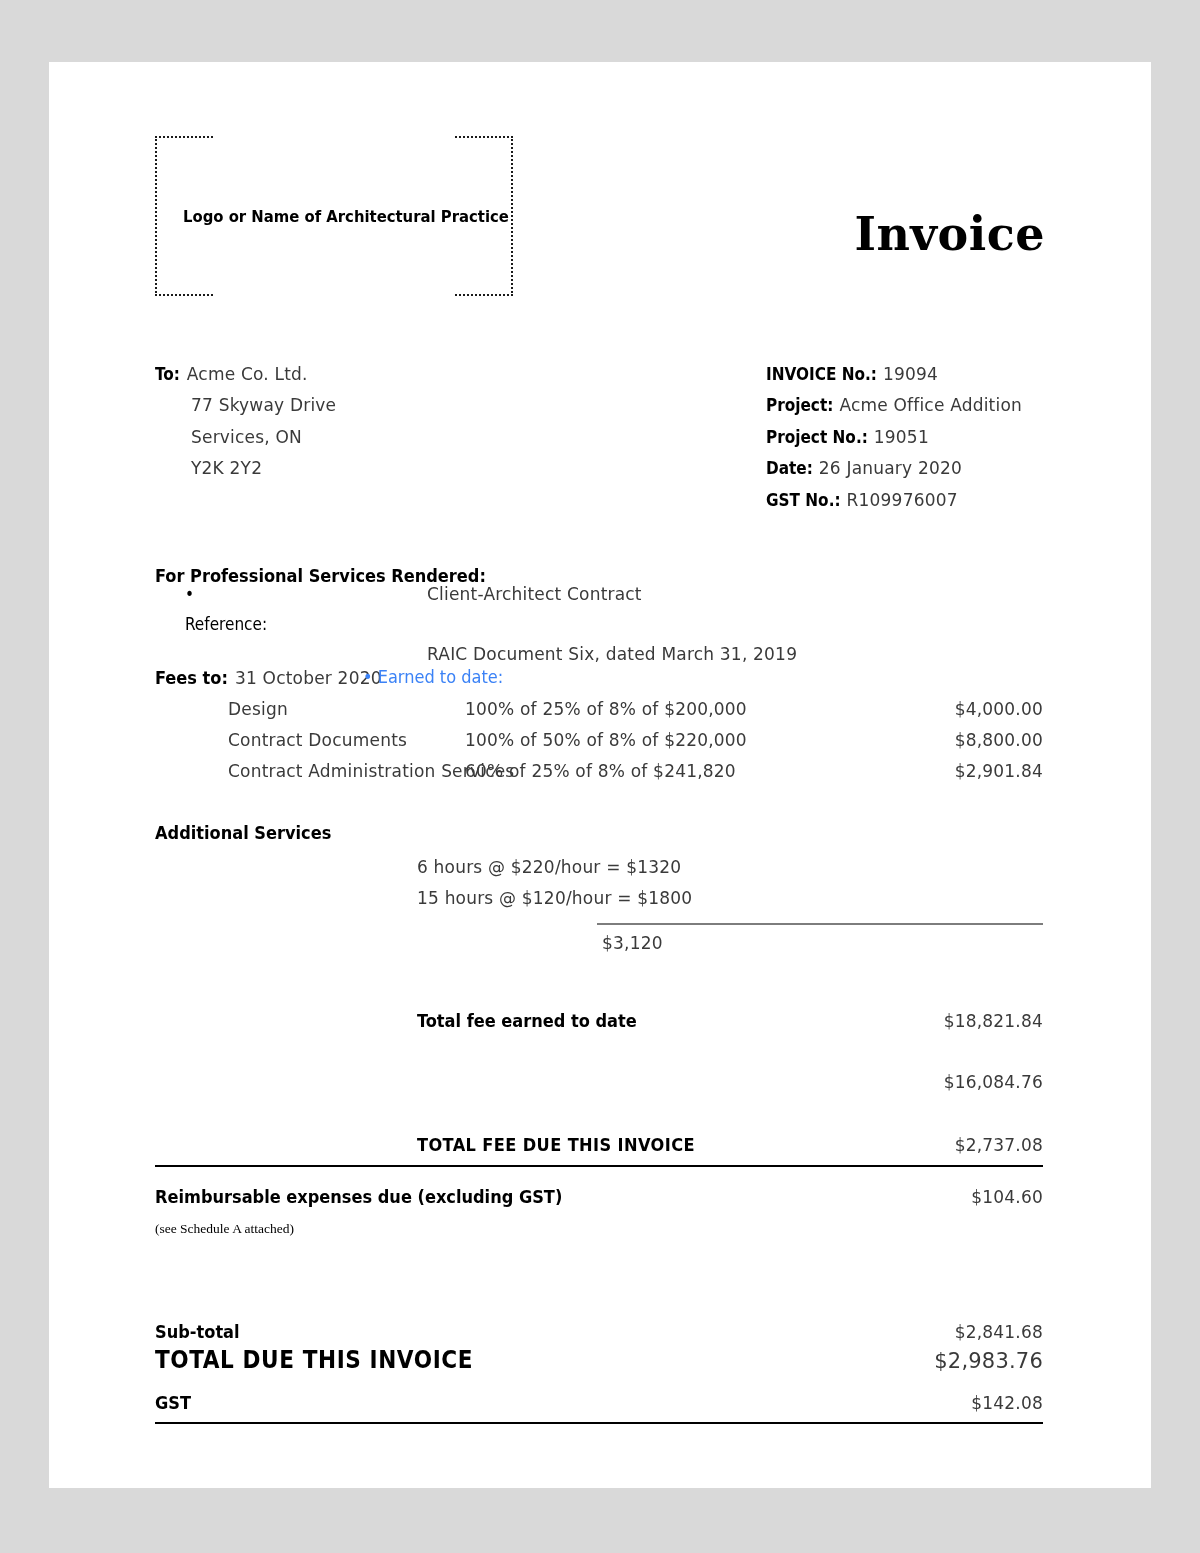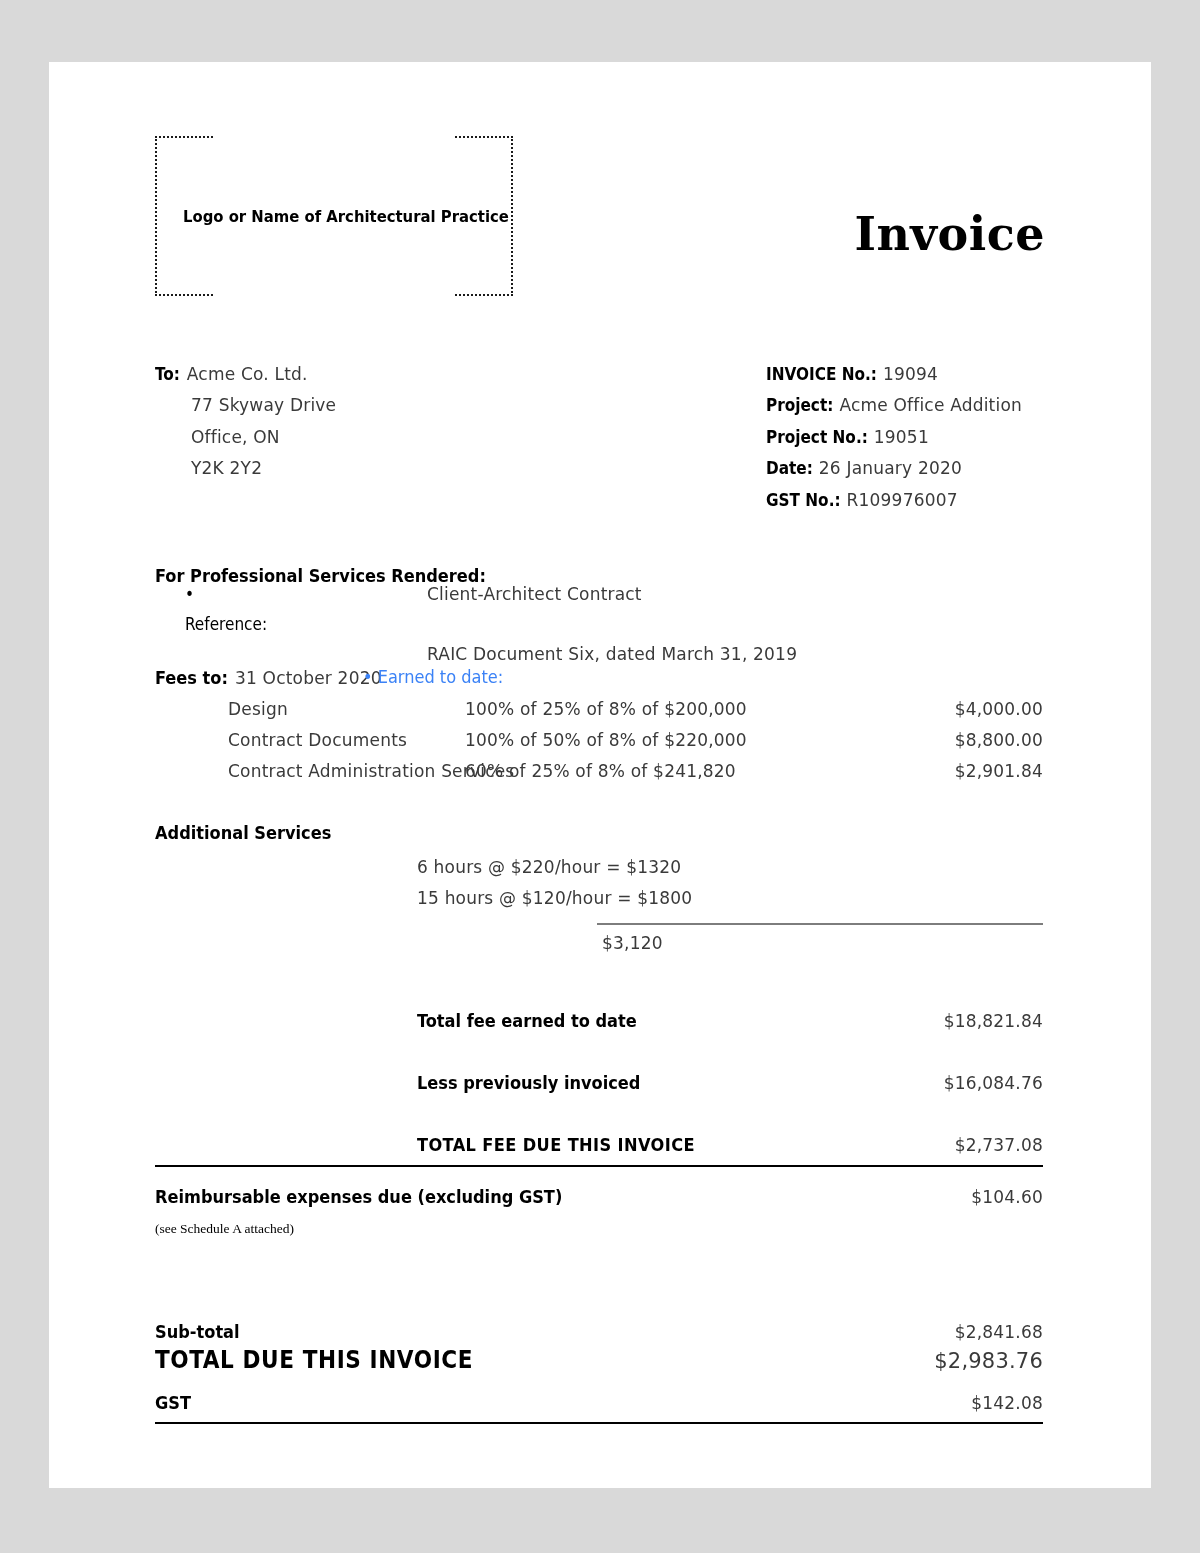--- a/index.html
+++ b/index.html
@@ -248,21 +248,21 @@
     <span class="logo-text">Logo or Name of Architectural Practice</span>
   </div>
 
   <div class="invoice-title">Invoice</div>
 
   <div class="addr">
     <div class="row">
       <span class="to-lbl">To:</span><span class="hand">Acme Co. Ltd.</span>
     </div>
     <div class="row indent hand">77 Skyway Drive</div>
-    <div class="row indent hand">Office, ON</div>
+    <div class="row indent hand">Services, ON</div>
     <div class="row indent hand">Y2K 2Y2</div>
   </div>
 
   <div class="meta">
     <div class="row">
       <span class="m-lbl">INVOICE No.:</span><span class="hand">19094</span>
     </div>
     <div class="row">
       <span class="m-lbl">Project:</span><span class="hand">Acme Office Addition</span>
     </div>
@@ -320,21 +320,20 @@
     <div class="rule-gray"></div>
     <div class="add-total hand">$3,120</div>
   </div>
 
   <div class="tot-block">
     <div class="tot-row">
       <span class="tot-lbl">Total fee earned to date</span>
       <span class="tot-amt hand">$18,821.84</span>
     </div>
     <div class="tot-row">
-      <span class="tot-lbl">Less previously invoiced</span>
       <span class="tot-amt hand">$16,084.76</span>
     </div>
     <div class="tot-row">
       <span class="tot-lbl caps">TOTAL FEE DUE THIS INVOICE</span>
       <span class="tot-amt hand">$2,737.08</span>
     </div>
   </div>
 
   <div class="rule-black" style="top:1103px;"></div>
 

